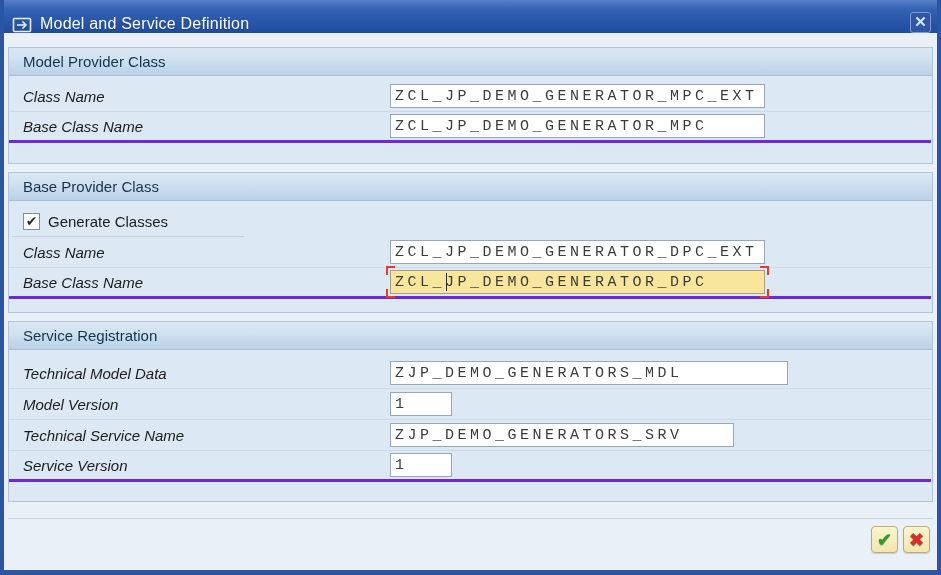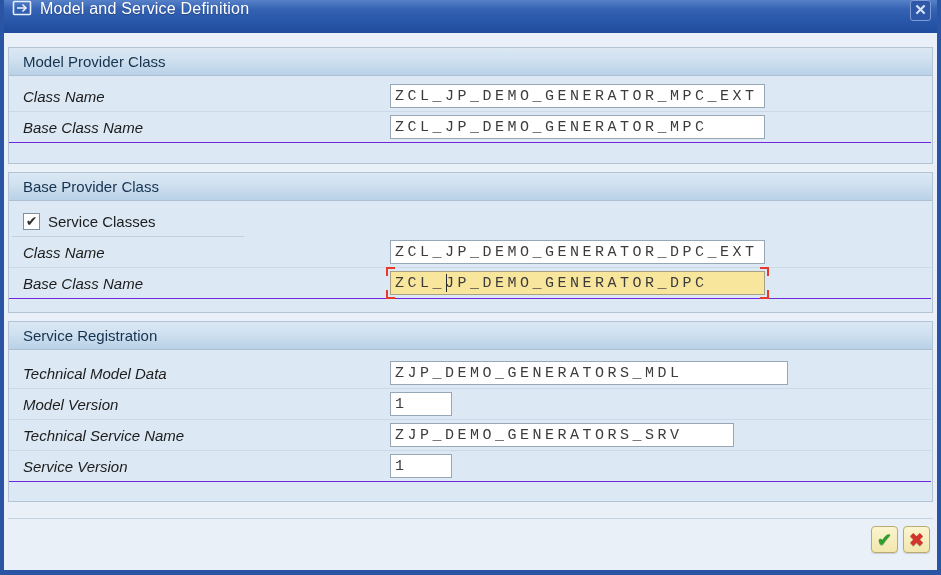--- a/index.html
+++ b/index.html
@@ -7,21 +7,21 @@
     font-family:"Liberation Sans", sans-serif; background:#e9f0f7; }
 
   .dialog { width:941px; height:575px;
     border-left:4px solid #2a55a4; border-right:4px solid #2a55a4;
     border-bottom:5px solid #2a55a4; background:#e9f0f7;
     display:flex; flex-direction:column; }
 
   
   .titlebar { height:33px; flex:0 0 33px;
     background:linear-gradient(to bottom,#5681c9 0%,#3562b2 28%,#2b59ab 55%,#1f4c9d 100%);
-    display:flex; align-items:flex-start; padding:0 6px 0 8px; }
+    display:flex; align-items:flex-end; padding:0 6px 0 8px; }
   .title-icon { width:21px; height:16px; margin-right:7px; flex:0 0 auto; }
   .title-text { color:#ffffff; font-size:16px; letter-spacing:.2px;
     text-shadow:0 1px 1px rgba(0,0,0,.25); flex:1 1 auto; }
   .close-btn { width:21px; height:21px; background:#2f57a8;
     border:1px solid #7e9bd6; border-radius:3px; color:#d7e4f8;
     font-size:15px; font-weight:bold; line-height:18px; text-align:center;
     cursor:pointer; flex:0 0 auto; }
 
   
   .body { flex:1 1 auto; padding:14px 4px 0 4px; position:relative; }
@@ -31,21 +31,21 @@
     background:linear-gradient(to bottom,#dbe8f4 0%,#cfe0ef 45%,#b9d1e7 100%);
     border-bottom:1px solid #aebfd2;
     display:flex; align-items:center; padding-left:14px;
     font-size:15px; color:#15334f; }
   .section-body { padding:5px 0 20px 0; }
   .section-body.dpc { padding-bottom:13px; }
   .section-body.svc { padding:8px 0 19px 0; }
 
   .row { height:31px; display:flex; align-items:center; padding-left:14px;
     border-bottom:1px solid #ccd9e6; margin-right:1px; }
-  .row:last-child { border-bottom:1px solid #6d28d9; }
+  .row:last-child { border-bottom:3px solid #6d28d9; }
   .row .label { flex:0 0 367px; font-size:15px; color:#1c1c1c;font-style:italic; }
 
   .row.checkbox-row { border-bottom:none; position:relative; }
   .row.checkbox-row::after { content:""; position:absolute; left:3px; bottom:0;
     width:232px; height:1px; background:#c3d1df; }
 
   input.field { height:24px; border:1px solid #98a7b6; background:#ffffff;
     font-family:"Liberation Mono","DejaVu Sans Mono",monospace;
     font-size:15px; letter-spacing:3.5px; color:#3c3c3c; padding:0 4px; }
   .w-class { width:375px; }
@@ -115,21 +115,21 @@
       </div>
     </div>
 
     <div class="section">
       <div class="section-header">Base Provider Class</div>
       <div class="section-body dpc">
         <div class="row checkbox-row">
           <span class="checkbox">
             <span>✔</span>
           </span>
-          <span class="checkbox-label">Service Classes</span>
+          <span class="checkbox-label">Generate Classes</span>
         </div>
         <div class="row">
           <span class="label">Class Name</span>
           <input class="field w-class" type="text" value="ZCL_JP_DEMO_GENERATOR_DPC_EXT" style="">
         </div>
         <div class="row">
           <span class="label">Base Class Name</span>
           <span class="focus-wrap">
             <input class="field w-class" type="text" value="ZCL_JP_DEMO_GENERATOR_DPC" style="">
             <span class="caret"></span>

